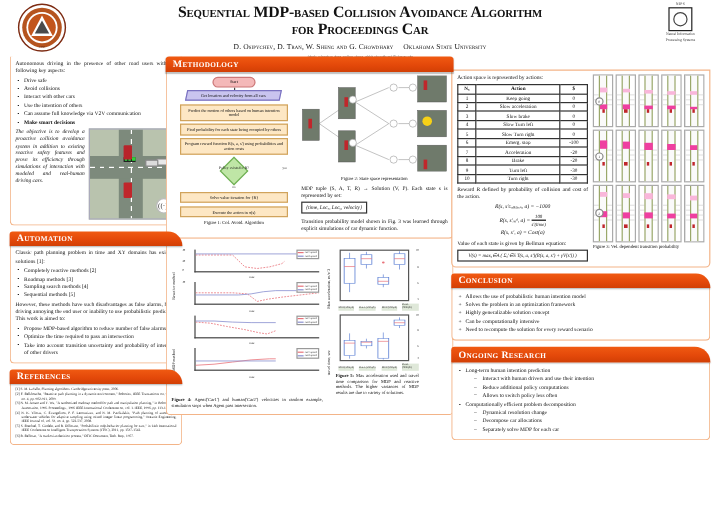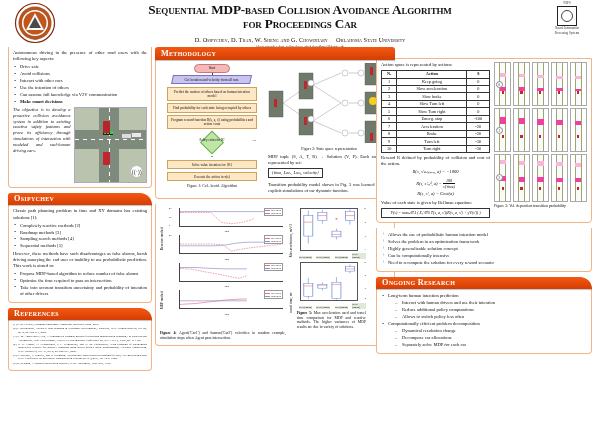--- a/index.html
+++ b/index.html
@@ -25,21 +25,21 @@
     letter-spacing:-0.15px; color:#111;
     font-variant: small-caps;
   }
   .pauthors { font-size:6.3px; margin-top:4.5px; color:#111; font-variant: small-caps; letter-spacing:.1px;}
   .pemail { font-size:3.1px; margin-top:2px; color:#222; }
 
   
   .columns { position:absolute; top:47px; left:0; width:600px; height:377px; }
   .col { position:absolute; top:0; }
   .col-left  { left:8px;   width:144px; }
-  .col-mid   { left:155px; width:240px; }
+  .col-mid   { left:138px; width:240px; }
   .col-right { left:376px; width:216px; }
 
   
   .sec { margin-bottom:5px; position:relative; }
   .sec-head {
     background: linear-gradient(to bottom,#f05a12 0%, #e4490a 55%, #d23f05 100%);
     color:#fff; font-variant:small-caps; font-weight:bold;
     font-size:8.2px; letter-spacing:.3px;
     padding:1.5px 5px 2px 6px;
     border-radius:3px 14px 0 0;
@@ -233,21 +233,21 @@
             <div class="car car-red2"></div>
             <div class="car car-white"></div>
             <div class="car car-white2"></div>
             <div class="v2v">((·))</div>
           </div>
         </div>
       </div>
     </div>
 
     <div class="sec">
-      <div class="sec-head">Osipychev</div>
+      <div class="sec-head">Automation</div>
       <div class="sec-body">
         <p>Classic path planning problem in time and XY domains has existing solutions [1]:</p>
         <ul>
           <li>Completely reactive methods [2]</li>
           <li>Roadmap methods [3]</li>
           <li>Sampling search methods [4]</li>
           <li>Sequential methods [5]</li>
         </ul>
         <p>However, these methods have such disadvantages as false alarms, harsh driving annoying the end user or inability to use probabilistic prediction. This work is aimed to:</p>
         <ul>
@@ -702,20 +702,21 @@
                   <div class="mk" style="top:70%"></div>
                 </div>
             </div>
           </div>
           <div class="fig-cap" style="text-align:left;">Figure 3: Vel. dependent transition probability</div>
         </div>
       </div>
     </div>
 
     <div class="sec">
+      <div class="sec-head">Conclusion</div>
       <div class="sec-body">
         <ul class="plus">
           <li>Allows the use of probabilistic human intention model</li>
           <li>Solves the problem in an optimization framework</li>
           <li>Highly generalizable solution concept</li>
           <li>Can be computationally intensive</li>
           <li>Need to recompute the solution for every reward scenario</li>
         </ul>
       </div>
     </div>

